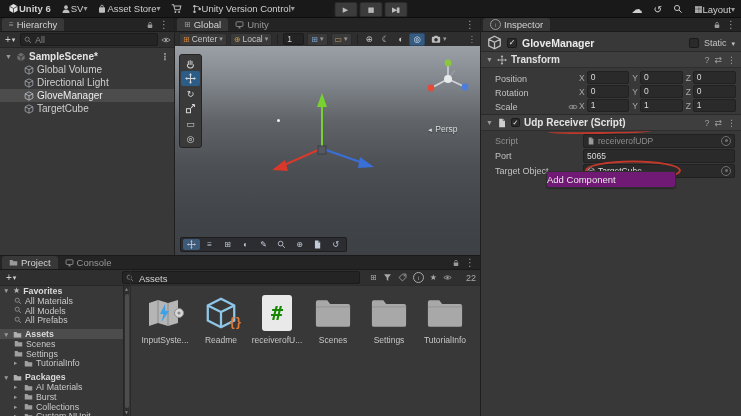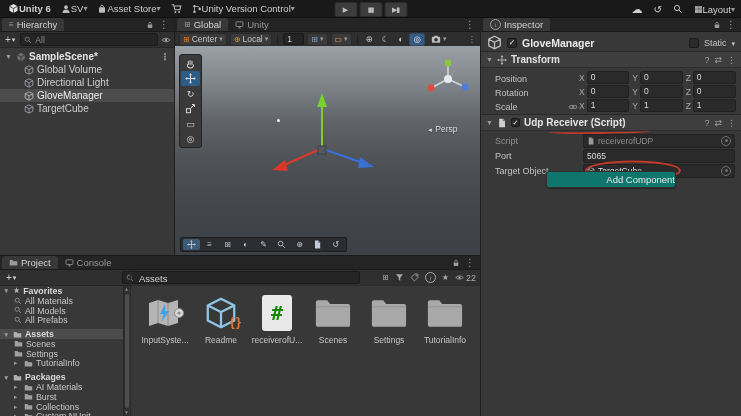--- a/index.html
+++ b/index.html
@@ -99,22 +99,22 @@
     line-height:11px;padding:0 3px;font-size:8.5px;color:#dcdcdc;min-width:0}
   .prow{display:flex;align-items:center;height:15px;padding:0 6px 0 14px;gap:4px;font-size:9px;position:relative}
   .prow .plabel{width:84px;color:#c2c2c2}
   .pfield{flex:1;background:#2a2a2a;border:1px solid #212121;border-radius:2px;height:12px;
     display:flex;align-items:center;gap:3px;padding:0 3px;color:#dcdcdc;font-size:8.5px;min-width:0}
   .prow.disabled .plabel,.prow.disabled .pfield{color:#8f8f8f}
   .picker{width:8px;height:8px;border-radius:50%;border:1px solid #6f6f6f;margin-left:auto;
     display:flex;align-items:center;justify-content:center}
   .picker i{width:3px;height:3px;border-radius:50%;background:#6f6f6f}
   #addcomp{position:absolute;left:50%;transform:translateX(-50%);top:153px;width:128px;height:15px;
-    background:#0f766e;border:1px solid #2e2e2e;border-radius:3px;color:#e8e8e8;
-    display:flex;align-items:center;justify-content:flex-end;font-size:9.5px;box-shadow:0 1px 1px rgba(0,0,0,.3)}
+    background:#701a75;border:1px solid #2e2e2e;border-radius:3px;color:#e8e8e8;
+    display:flex;align-items:center;justify-content:flex-start;font-size:9.5px;box-shadow:0 1px 1px rgba(0,0,0,.3)}
   .ann-underline{position:absolute;left:24px;top:12px;width:102px;height:3px;
     border-bottom:2px solid #c0392b;border-radius:50%;transform:rotate(-.6deg)}
   .ann-ellipse{position:absolute;left:102px;top:-3px;pointer-events:none}
 
   
   #project{position:absolute;left:0;top:255px;width:480px;height:161px;background:#383838;
     border-top:1px solid #1a1a1a;box-sizing:border-box}
   #ptools{height:15px;background:#2f2f2f;border-bottom:1px solid #262626;display:flex;
     align-items:center;gap:4px;padding:0 4px}
   #ptools .searchbox{margin-left:100px;max-width:230px}
@@ -135,21 +135,21 @@
     border-bottom:1px solid #2c2c2c;font-size:9.5px}
   #pgrid{display:flex;gap:4px;padding:8px 0 0 8px}
   .pitem{width:52px;display:flex;flex-direction:column;align-items:center;gap:3px}
   .pitem .ico{width:38px;height:38px;display:flex;align-items:center;justify-content:center;position:relative}
   .pitem .plabel2{font-size:8.5px;color:#c6c6c6;max-width:52px;overflow:hidden;white-space:nowrap;text-align:right}
   .bigpage{width:30px;height:36px;background:#e9e9e9;border-radius:3px;position:relative;
     display:flex;align-items:center;justify-content:center}
   .bigpage .hash{color:#178600;font-weight:bold;font-size:20px;font-family:"DejaVu Sans Mono",monospace}
   .cubewrap{position:relative;width:36px;height:36px;display:flex;align-items:center;justify-content:center}
   .braces{position:absolute;right:-2px;bottom:2px;color:#e07b39;font-weight:bold;font-size:13px}
-  .eyecnt{display:flex;align-items:center;gap:2px;color:#a9a9a9}
+  .eyecnt{display:flex;align-items:center;gap:14px;color:#a9a9a9}
 </style>
 </head>
 <body>
 
 <svg width="0" height="0" style="position:absolute">
   <defs>
     <symbol id="i-cube" viewBox="0 0 12 12">
       <path d="M6 1 L10.6 3.4 L10.6 8.6 L6 11 L1.4 8.6 L1.4 3.4 Z M1.4 3.4 L6 5.8 L10.6 3.4 M6 5.8 L6 11" fill="none" stroke="currentColor" stroke-width="1"></path>
     </symbol>
     <symbol id="i-folder" viewBox="0 0 12 12">

